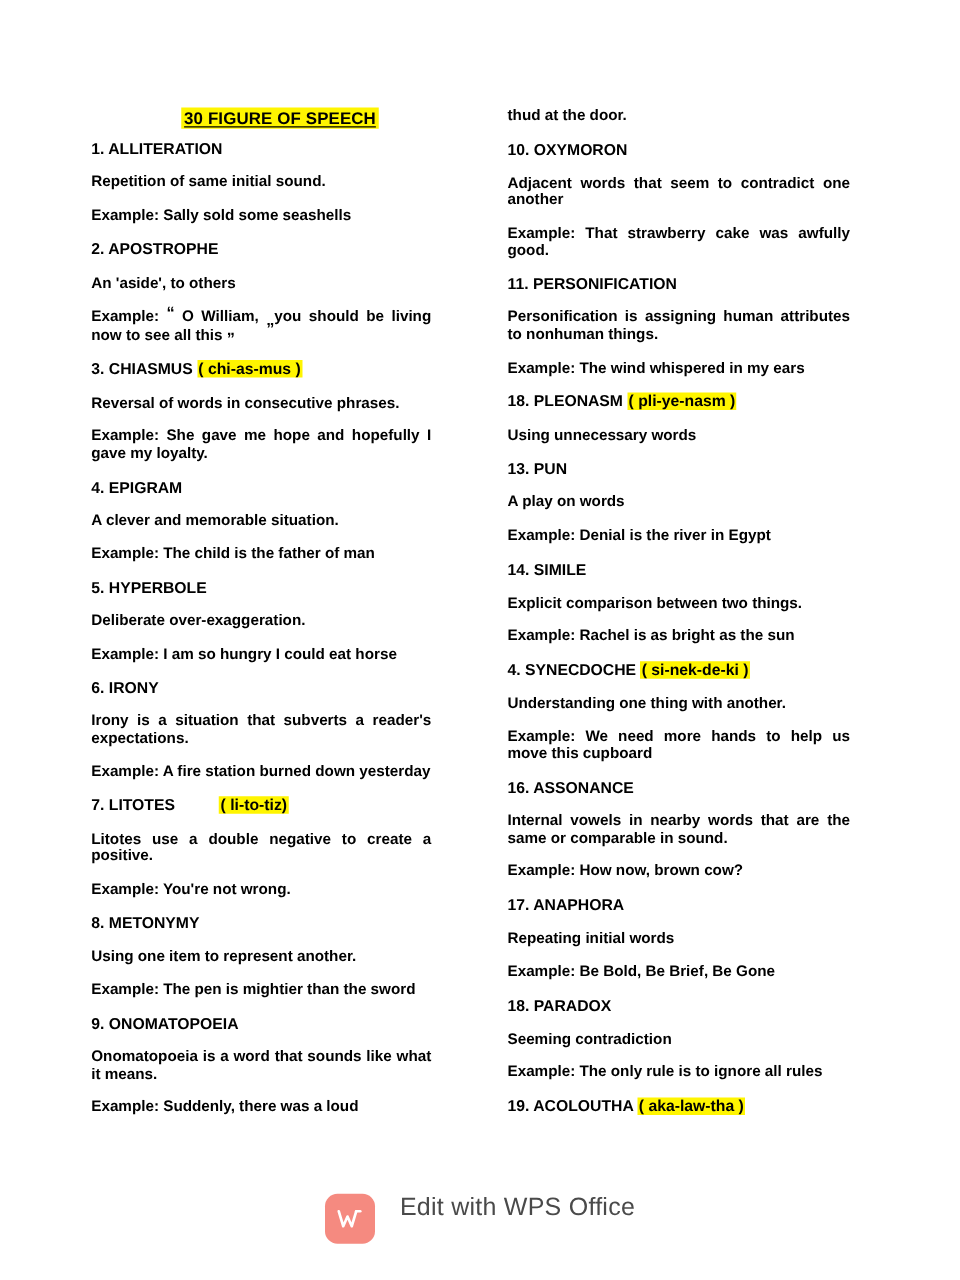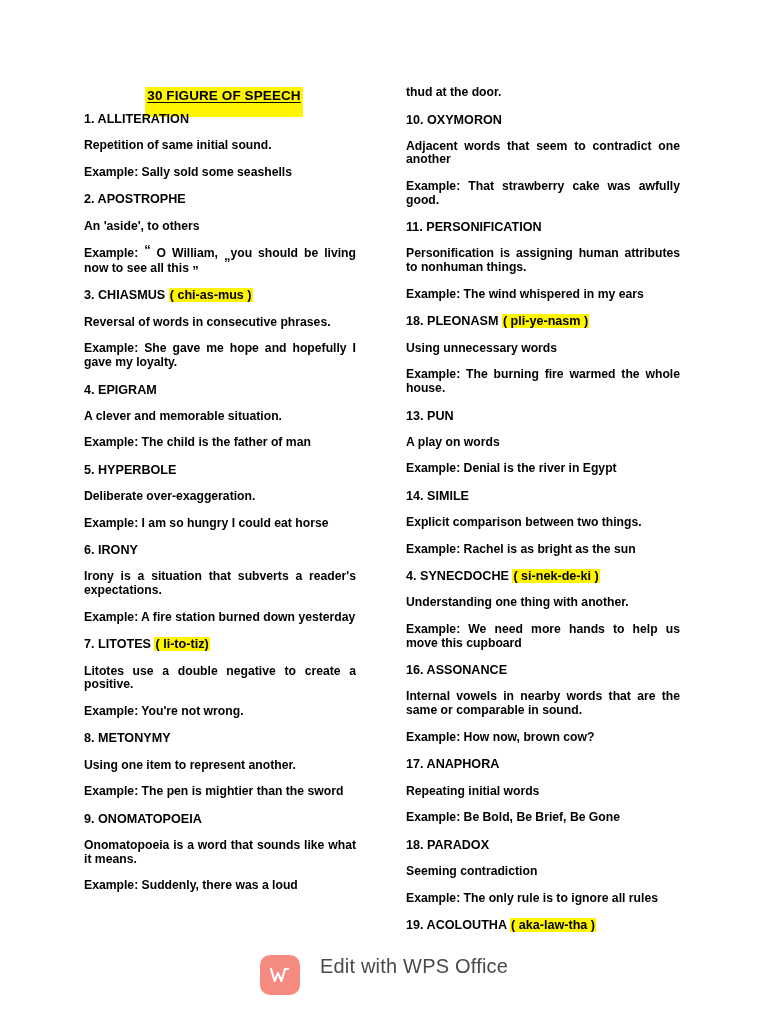--- a/index.html
+++ b/index.html
@@ -32,30 +32,30 @@
     text-align: center;
   }
   .doc-title {
     display: inline;
     font-size: 13.5px;
     font-weight: bold;
     letter-spacing: 0.1px;
     background: #FFF500;
     text-decoration: underline;
     text-underline-offset: 2px;
-    padding: 1px 2px 14px 2px;
+    padding: 1px 2px 1px 2px;
     line-height: 1.2;
   }
 
   .column {
     position: absolute;
     top: 86px;
   }
   #col-left {
-    left: 84px;
+    left: 73px;
     width: 272px;
   }
   #col-right {
     left: 406px;
     width: 274px;
   }
   #col-left .col-inner { padding-top: 26px; }
   #col-right .col-inner { padding-top: 0px; }
 
   .heading {
@@ -144,21 +144,21 @@
         <p class="body-text">Example: She gave me hope and hopefully I gave my loyalty.</p>
         <div class="heading"><span>4.</span> <span>EPIGRAM</span></div>
         <p class="body-text single">A clever and memorable situation.</p>
         <p class="body-text single">Example: The child is the father of man</p>
         <div class="heading"><span>5.</span> <span>HYPERBOLE</span></div>
         <p class="body-text single">Deliberate over-exaggeration.</p>
         <p class="body-text">Example: I am so hungry I could eat horse</p>
         <div class="heading"><span>6.</span> <span>IRONY</span></div>
         <p class="body-text">Irony is a situation that subverts a reader's expectations.</p>
         <p class="body-text">Example: A fire station burned down yesterday</p>
-        <div class="heading"><span>7.</span> <span>LITOTES</span> <span class="hl" style="background: rgb(255, 245, 0);">( li-to-tiz)</span></div>
+        <div class="heading"><span>7.</span> <span>LITOTES</span> <span class="hl" style="background: rgb(255, 245, 0); margin-left: 32px;">( li-to-tiz)</span></div>
         <p class="body-text">Litotes use a double negative to create a positive.</p>
         <p class="body-text single">Example: You're not wrong.</p>
         <div class="heading"><span>8.</span> <span>METONYMY</span></div>
         <p class="body-text single">Using one item to represent another.</p>
         <p class="body-text">Example: The pen is mightier than the sword</p>
         <div class="heading"><span>9.</span> <span>ONOMATOPOEIA</span></div>
         <p class="body-text">Onomatopoeia is a word that sounds like what it means.</p>
         <p class="body-text">Example: Suddenly, there was a loud</p>
       </div>
   </div>
@@ -167,21 +167,20 @@
     <div class="col-inner" id="right-inner">
         <p class="body-text single">thud at the door.</p>
         <div class="heading"><span>10.</span> <span>OXYMORON</span></div>
         <p class="body-text">Adjacent words that seem to contradict one another</p>
         <p class="body-text">Example: That strawberry cake was awfully good.</p>
         <div class="heading"><span>11.</span> <span>PERSONIFICATION</span></div>
         <p class="body-text">Personification is assigning human attributes to nonhuman things.</p>
         <p class="body-text single">Example: The wind whispered in my ears</p>
         <div class="heading"><span>18.</span> <span>PLEONASM</span> <span class="hl" style="background: rgb(255, 245, 0);">( pli-ye-nasm )</span></div>
         <p class="body-text single">Using unnecessary words</p>
-        <p class="body-text">Example: The burning fire warmed the whole house.</p>
         <div class="heading"><span>13.</span> <span>PUN</span></div>
         <p class="body-text single">A play on words</p>
         <p class="body-text single">Example: Denial is the river in Egypt</p>
         <div class="heading"><span>14.</span> <span>SIMILE</span></div>
         <p class="body-text single">Explicit comparison between two things.</p>
         <p class="body-text single">Example: Rachel is as bright as the sun</p>
         <div class="heading"><span>4.</span> <span>SYNECDOCHE</span> <span class="hl" style="background: rgb(255, 245, 0);">( si-nek-de-ki )</span></div>
         <p class="body-text single">Understanding one thing with another.</p>
         <p class="body-text">Example: We need more hands to help us move this cupboard</p>
         <div class="heading"><span>16.</span> <span>ASSONANCE</span></div>

